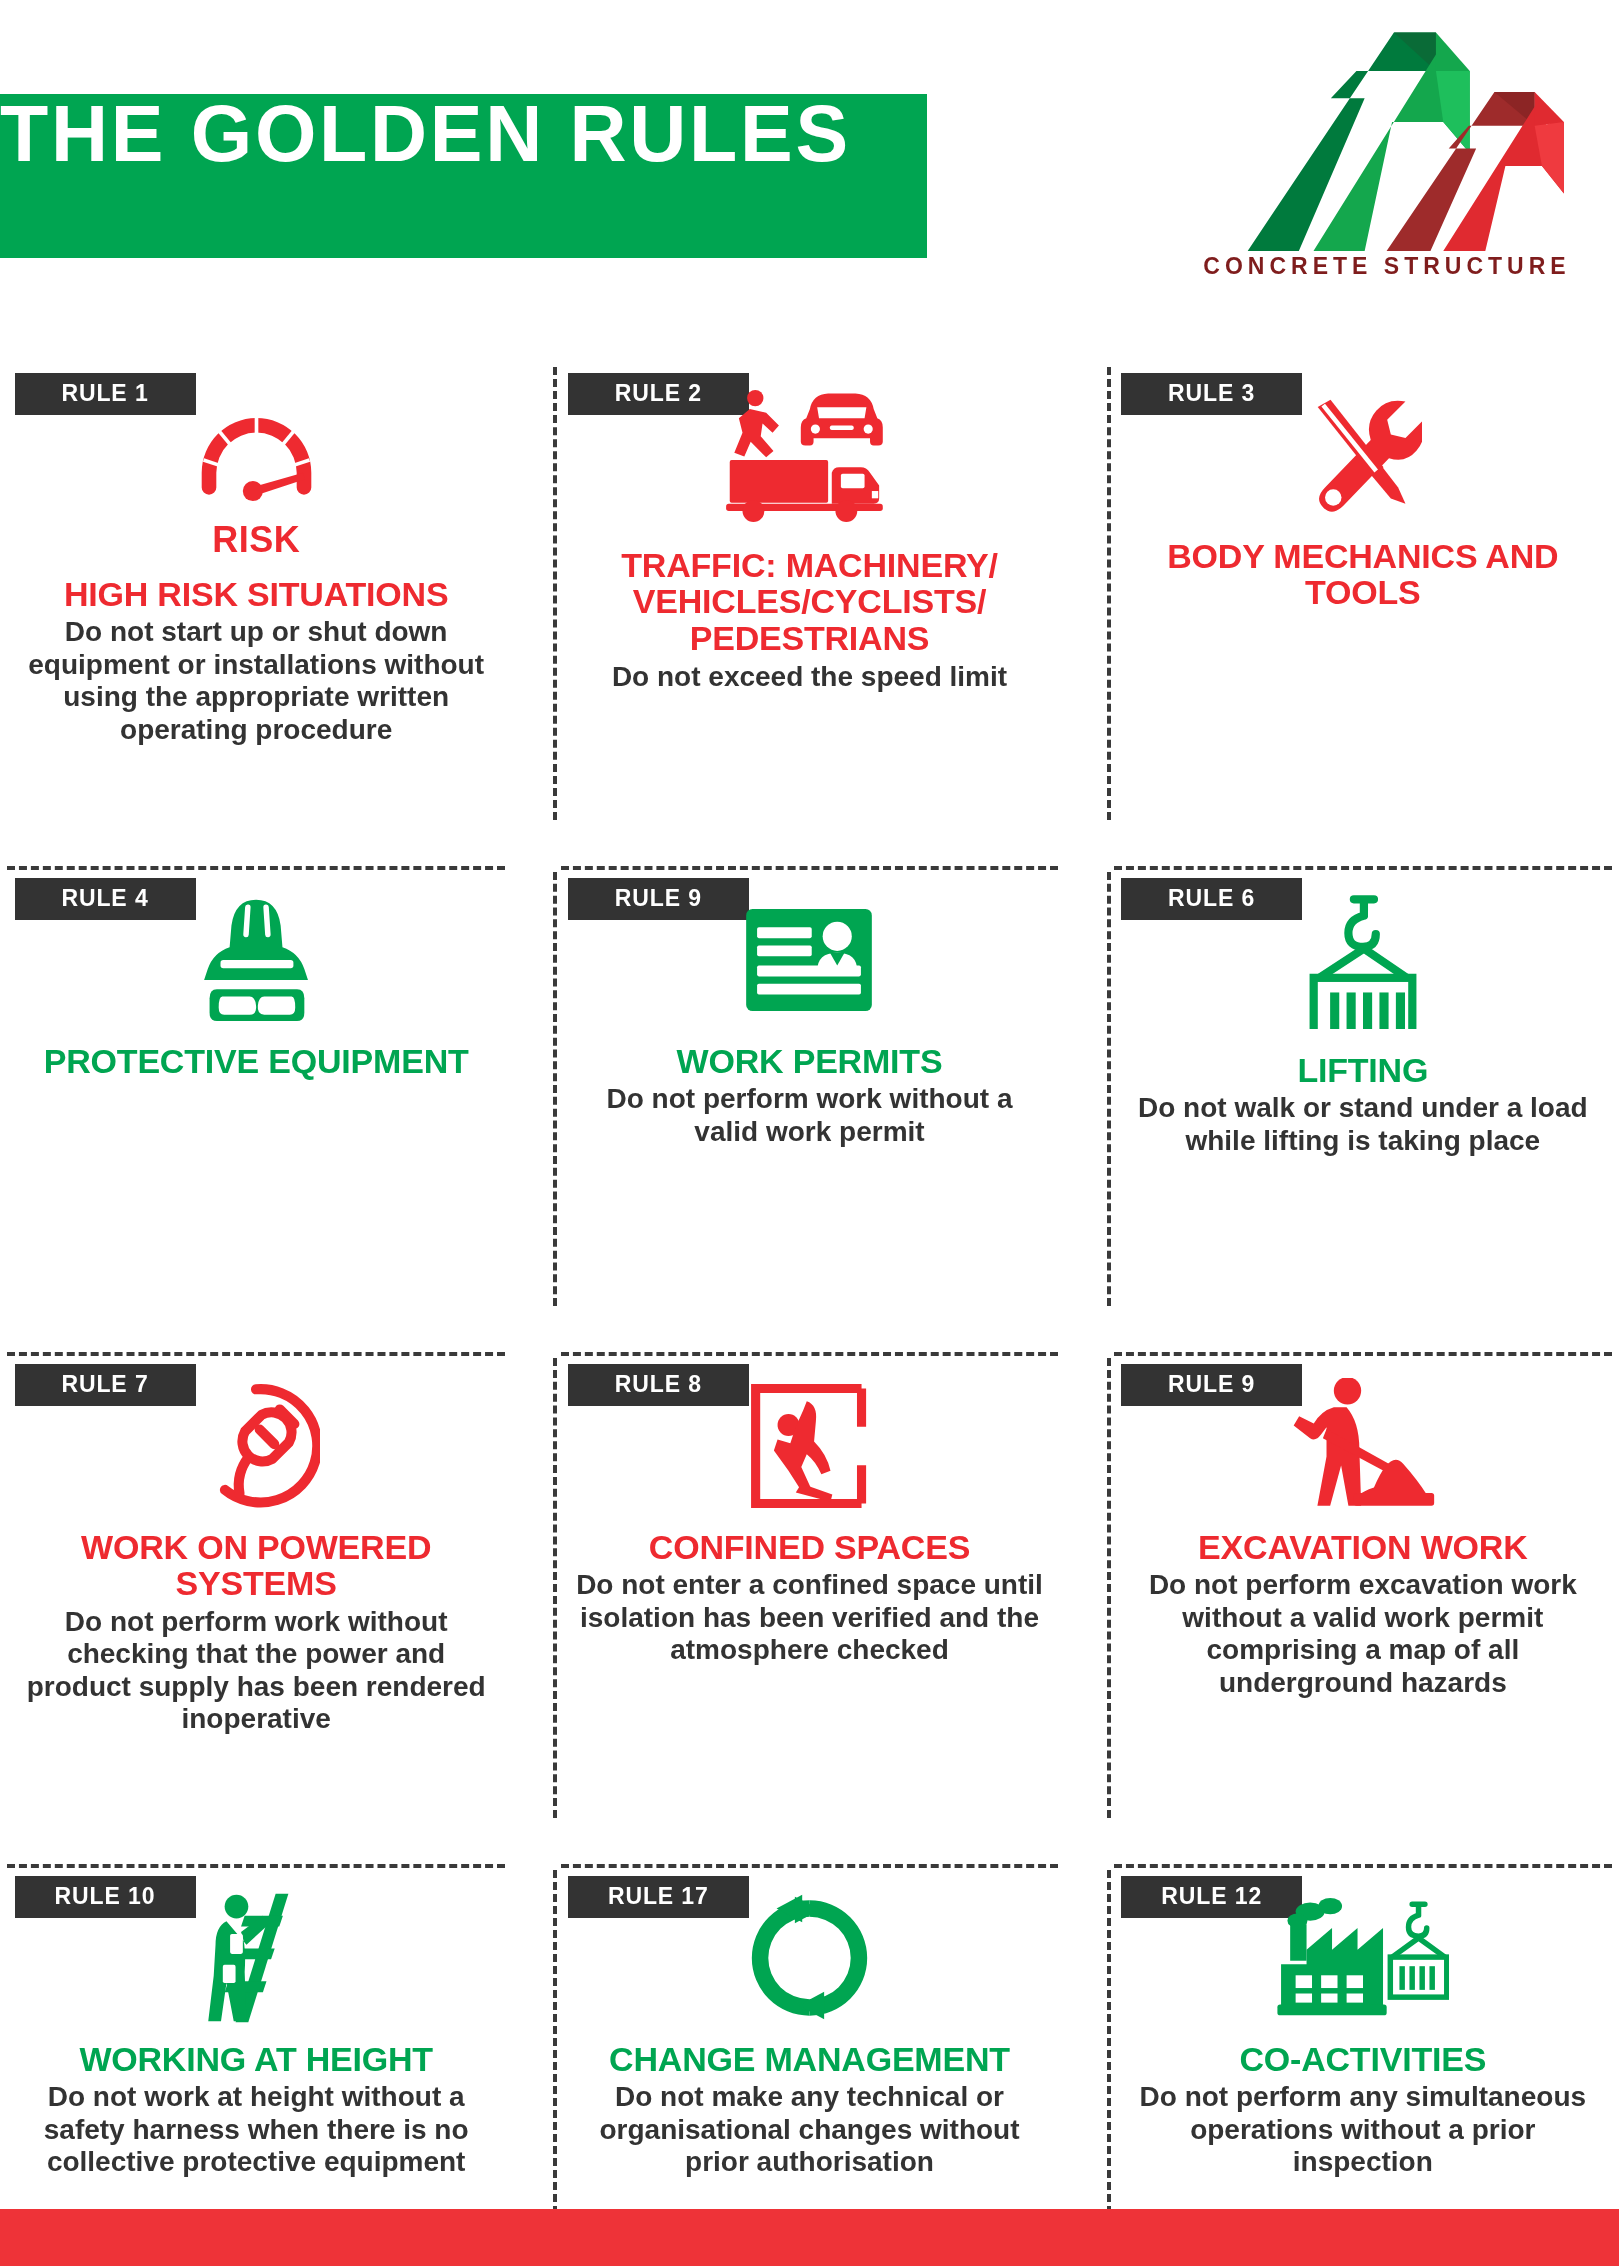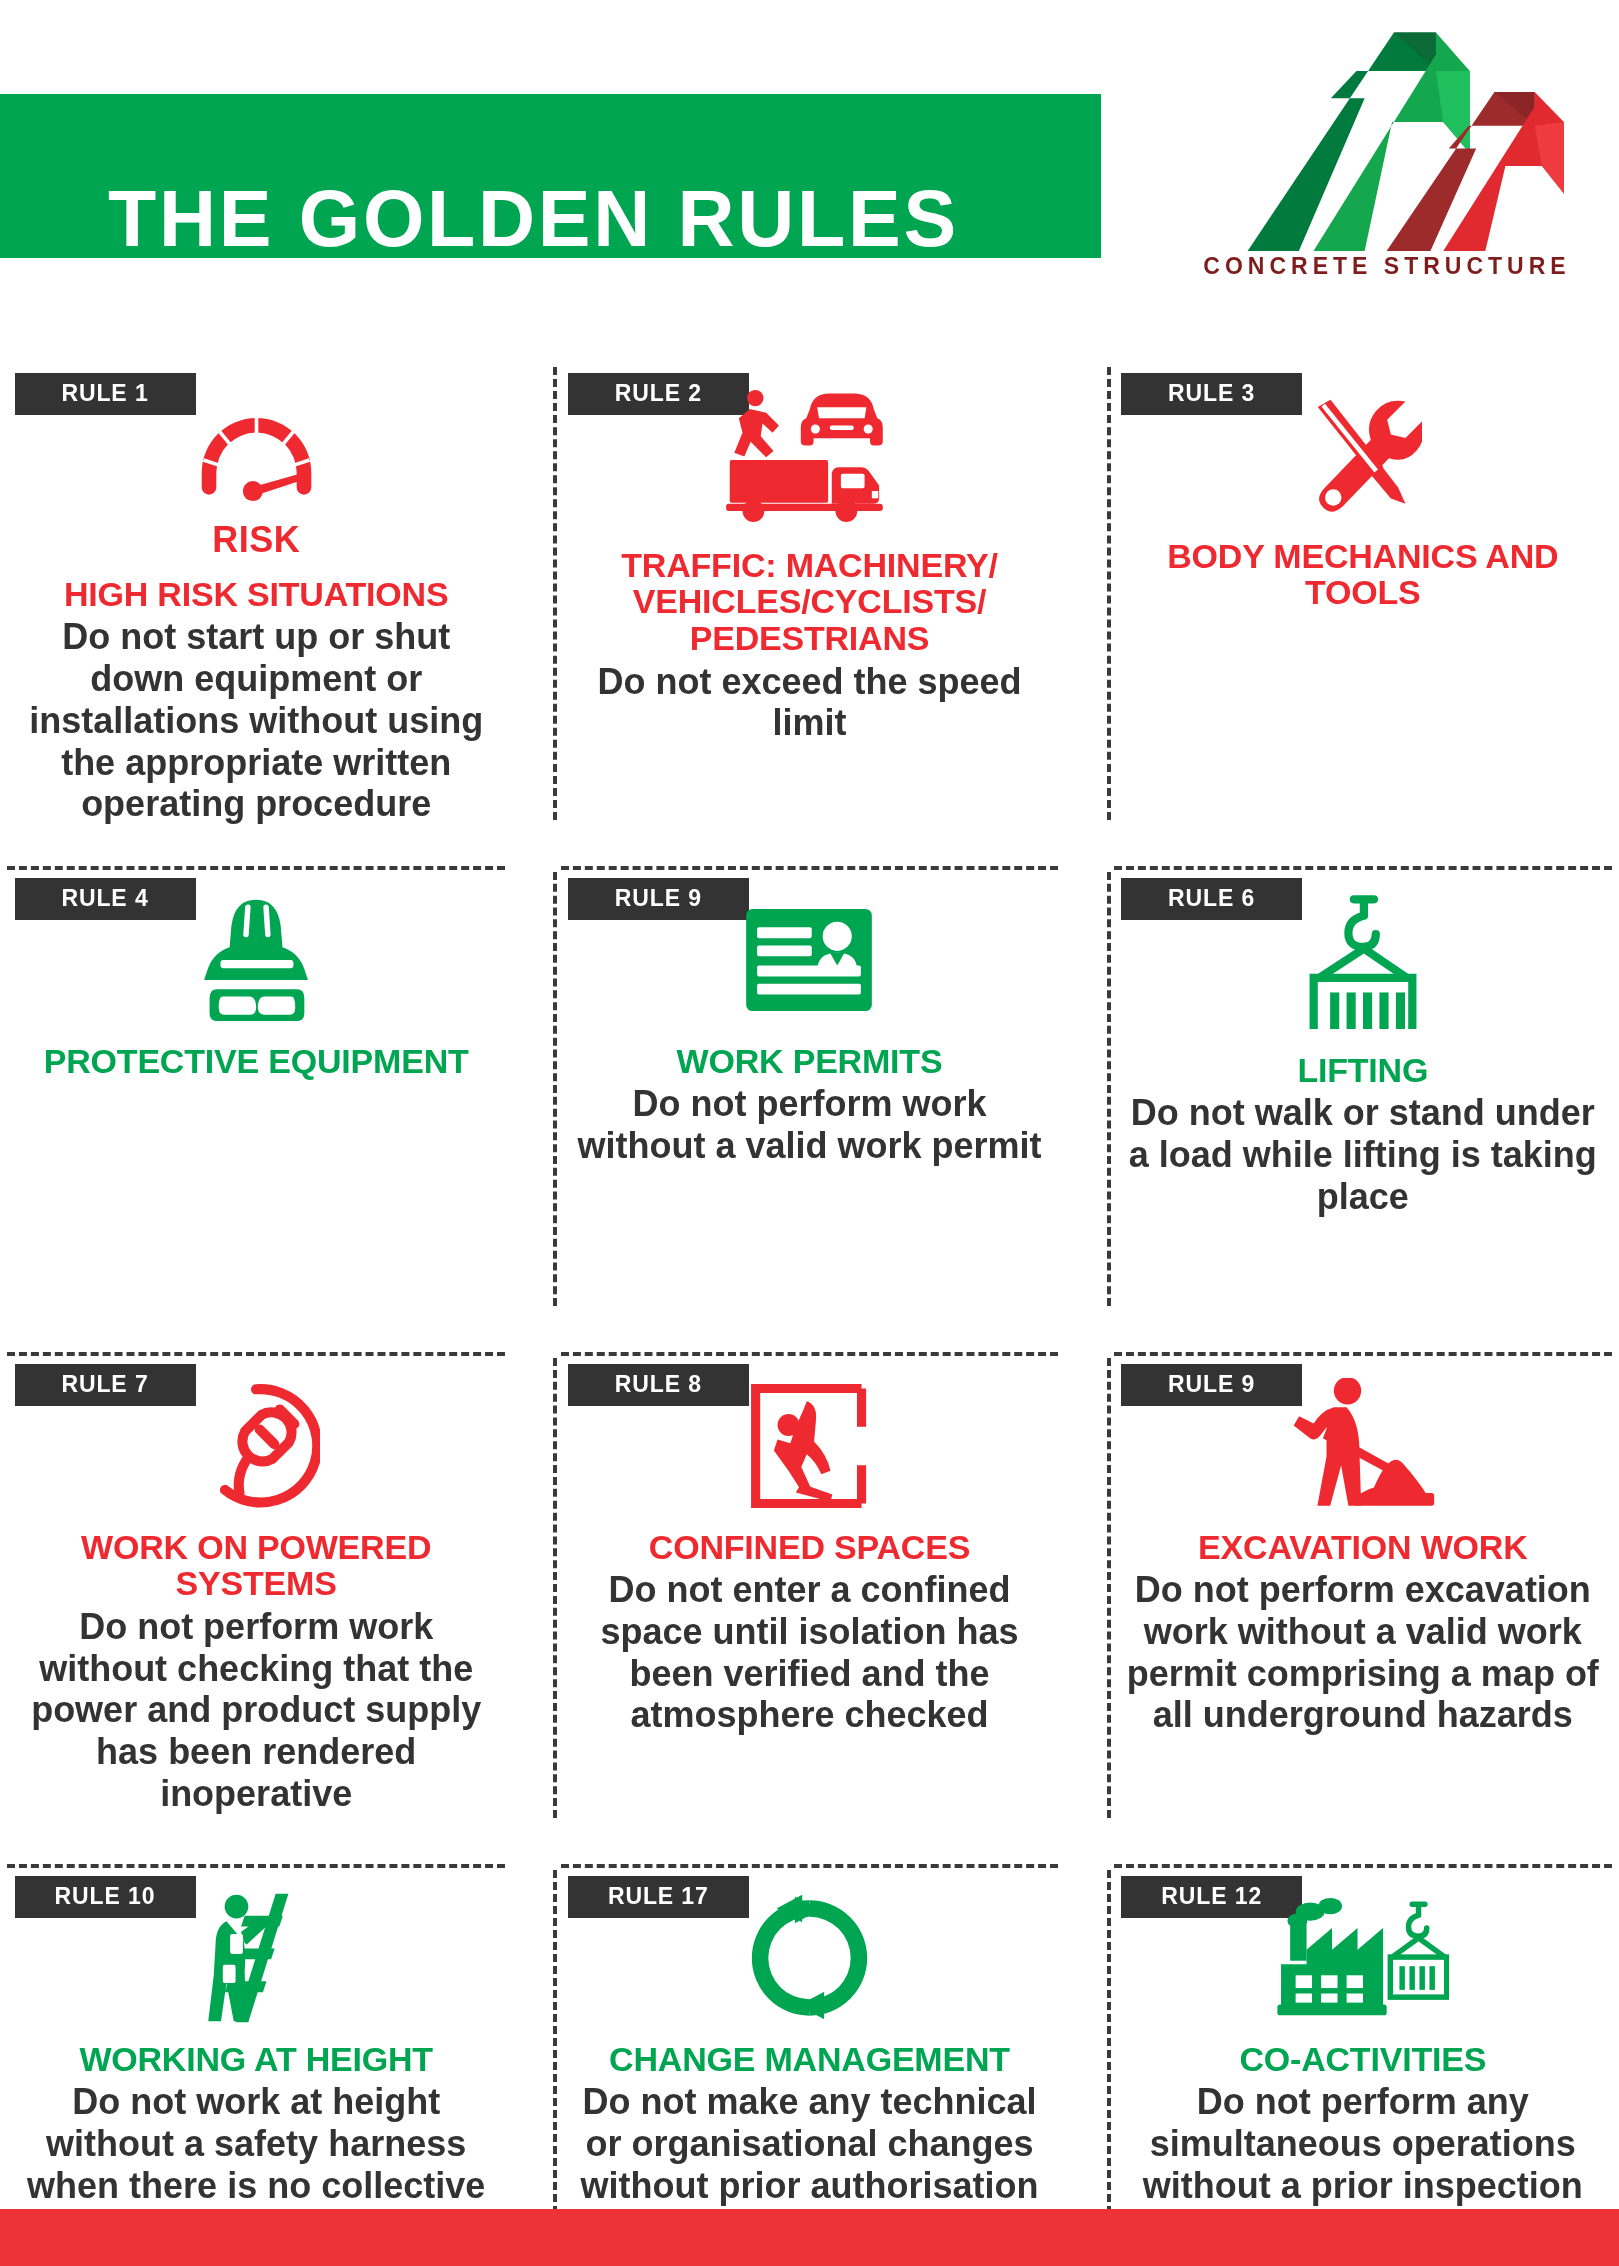--- a/index.html
+++ b/index.html
@@ -20,26 +20,25 @@
   .header {
     position: relative;
     height: 361px;
     width: 100%;
   }
 
   .title-bar {
     position: absolute;
     left: 0;
     top: 94px;
-    width: 1101px;
+    width: 927px;
     height: 164px;
     background: #00a551;
     display: flex;
-    align-items: flex-end;
-    padding-left: 108px;
+    align-items: flex-start;
   }
 
   .title-text {
     color: #ffffff;
     font-size: 79px;
     font-weight: 700;
     letter-spacing: 2.7px;
     font-family: "Liberation Sans", sans-serif;
     line-height: 1;
   }
@@ -152,21 +151,21 @@
     font-size: 34px;
     font-weight: 700;
     line-height: 1.08;
     text-align: center;
     letter-spacing: -0.2px;
     margin-top: 14.6px;
     width: 100%;
   }
 
   .rule-body {
-    font-size: 36px;
+    font-size: 28px;
     font-weight: 700;
     color: #333333;
     line-height: 1.16;
     text-align: center;
     margin-top: 3.7px;
     width: 100%;
   }
 
   .t-red   { color: #ee2a30; }
   .t-green { color: #00a551; }

